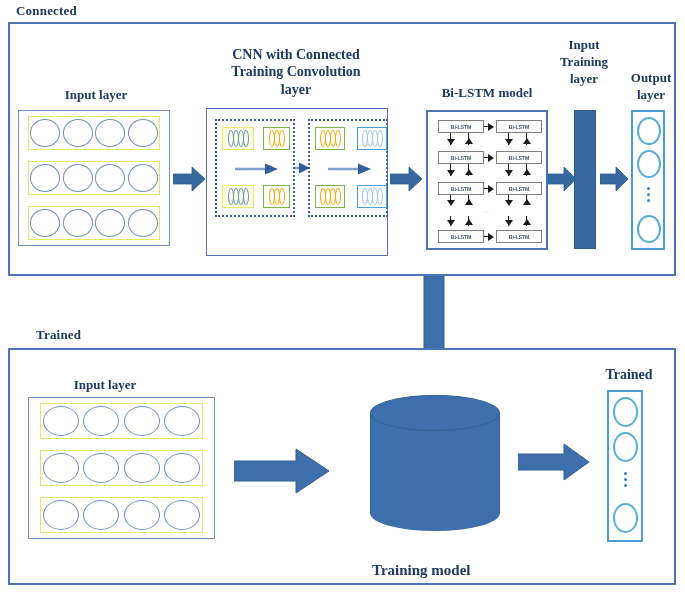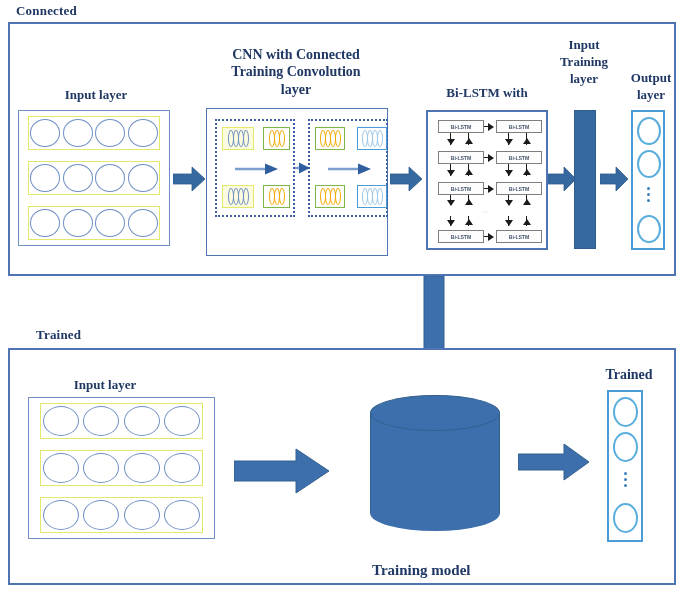--- a/index.html
+++ b/index.html
@@ -338,21 +338,21 @@
     </div>
   </div>
 </div>
 
 <div class="arrow-right" style="left:390px; top:166px;">
   <svg width="32" height="26" viewBox="0 0 32 26">
     <path d="M0 8 L19 8 L19 1 L32 13 L19 25 L19 18 L0 18 Z" fill="#36699f" stroke="#2d5b8d" stroke-width="0.8"></path>
   </svg>
 </div>
 
-<div class="caption" style="left:424px; top:86px; width:126px;">Bi-LSTM with</div>
+<div class="caption" style="left:424px; top:86px; width:126px;">Bi-LSTM model</div>
 
 <div class="bilstm-box" style="left:426px; top:110px; width:122px; height:140px;">
 
   <div class="lstm-cell" style="left:10px; top:8px; width:46px; height:13px;">Bi-LSTM</div>
   <div class="lstm-cell" style="left:68px; top:8px; width:46px; height:13px;">Bi-LSTM</div>
 
   <div class="lstm-cell" style="left:10px; top:39px; width:46px; height:13px;">Bi-LSTM</div>
   <div class="lstm-cell" style="left:68px; top:39px; width:46px; height:13px;">Bi-LSTM</div>
 
   <div class="lstm-cell" style="left:10px; top:70px; width:46px; height:13px;">Bi-LSTM</div>

